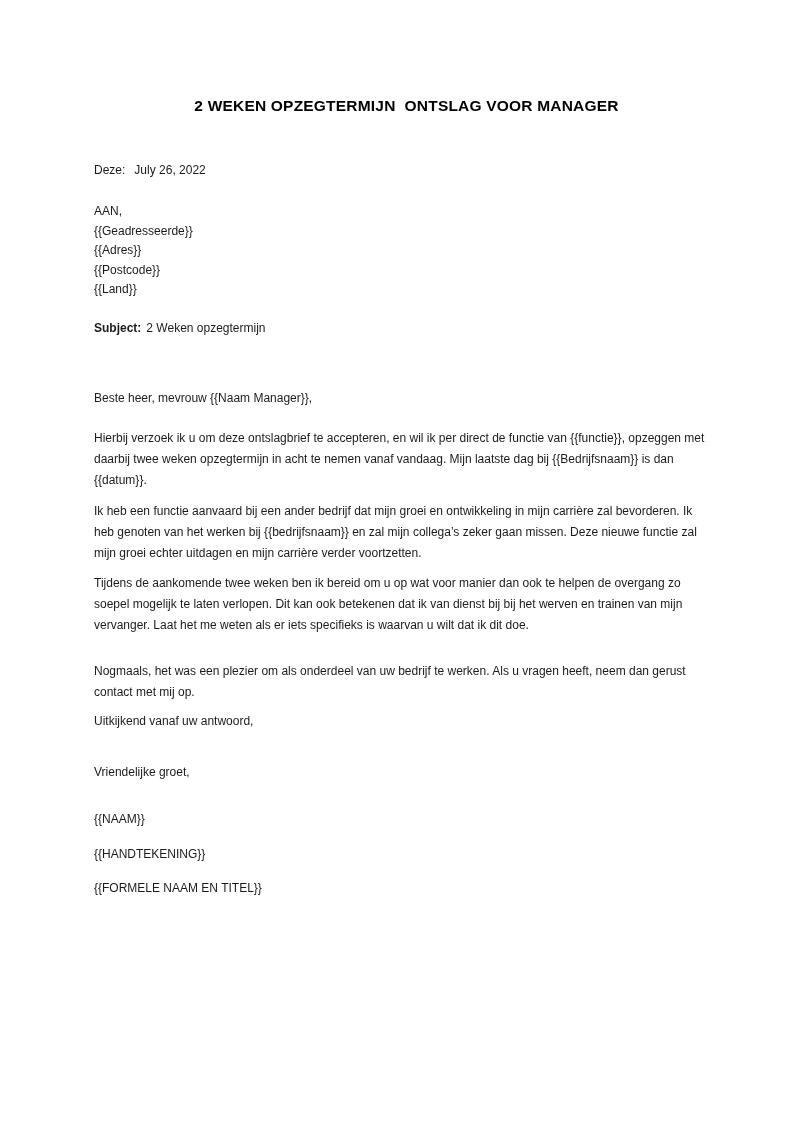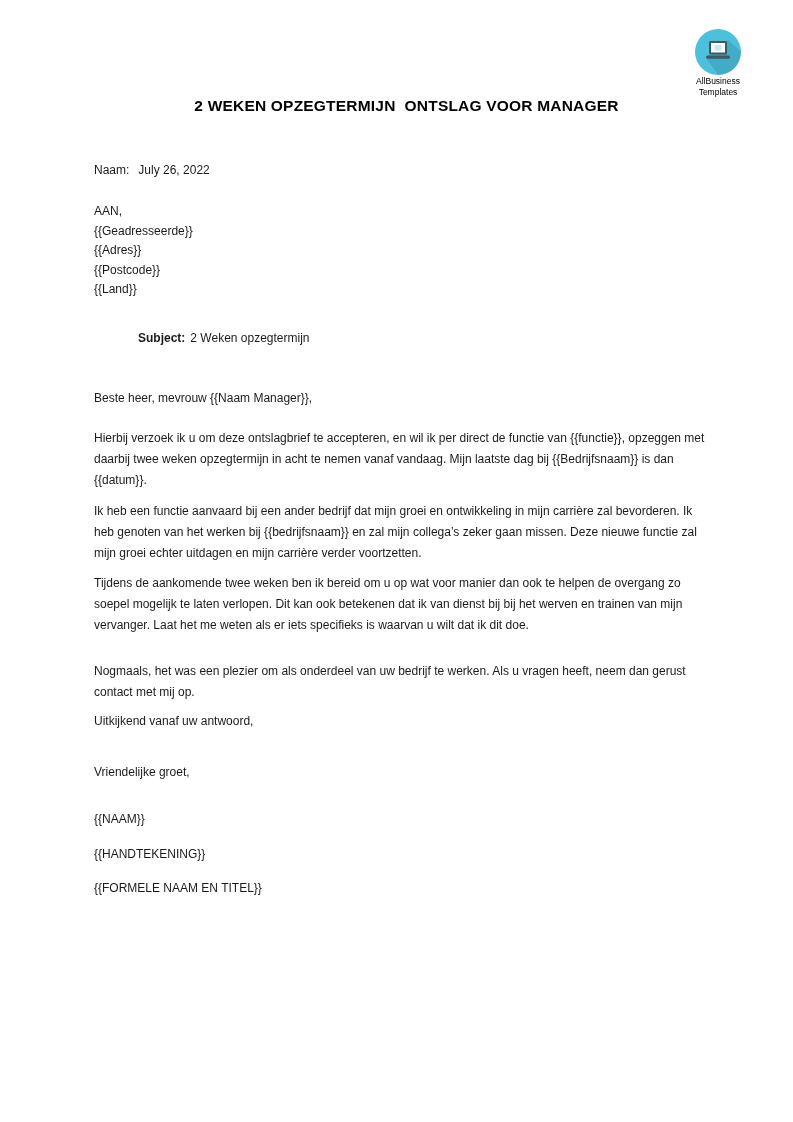--- a/index.html
+++ b/index.html
@@ -48,21 +48,21 @@
   .block {
     position: absolute;
     left: 94px;
     width: 613px;
     font-size: 12px;
     line-height: 21px;
   }
 
   .date-line   { top: 160px; }
   .recipient   { top: 202px; line-height: 19.5px; }
-  .subject     { top: 328px; margin-left: 44px; }
+  .subject     { top: 318px; }
   .subject .lbl { font-weight: bold; }
   .subject .val { margin-left: 5px; }
   .date-line .val { margin-left: 9px; }
   .greeting    { top: 388px; }
   .para-1      { top: 428px; }
   .para-2      { top: 501px; }
   .para-3      { top: 573px; }
   .para-4      { top: 661px; }
   .para-5      { top: 711px; }
   .closing     { top: 762px; }
@@ -78,46 +78,25 @@
     text-align: center;
     font-size: 9.5px;
     color: #000000;
   }
 </style>
 </head>
 <body>
 
 <div class="page">
 
-  <div class="logo">
-    <svg width="46" height="46" viewBox="0 0 46 46">
-      <defs>
-        <clipPath id="logo-clip">
-            <circle cx="23" cy="23" r="23"></circle>
-          </clipPath>
-      </defs>
-      <circle cx="23" cy="23" r="23" fill="#4dc1dc"></circle>
-      <g clip-path="url(#logo-clip)">
-        <path d="M11 29 L33 11 L50 26 L50 50 L26 50 Z" fill="rgba(0,40,60,0.14)"></path>
-      </g>
-      <rect x="14" y="12" width="18" height="13.5" rx="1.5" fill="#3d5866"></rect>
-      <rect x="16" y="14" width="14" height="9.5" fill="#ffffff"></rect>
-      <rect x="19.5" y="16" width="7" height="5.5" fill="#c9e8f2"></rect>
-      <rect x="11" y="26.5" width="24" height="3.2" rx="1.6" fill="#3d5866"></rect>
-    </svg>
-    <div class="logo-text">
-      <div>AllBusiness</div>
-      <div>Templates</div>
-    </div>
-  </div>
 
   <div class="title">2 WEKEN OPZEGTERMIJN  ONTSLAG VOOR MANAGER</div>
 
   <div class="block date-line">
-    <span class="lbl">Naam:</span><span class="val">July 26, 2022</span>
+    <span class="lbl">Deze:</span><span class="val">July 26, 2022</span>
   </div>
 
   <div class="block recipient">
     <div>AAN,</div>
     <div>{{Geadresseerde}}</div>
     <div>{{Adres}}</div>
     <div>{{Postcode}}</div>
     <div>{{Land}}</div>
   </div>
 

